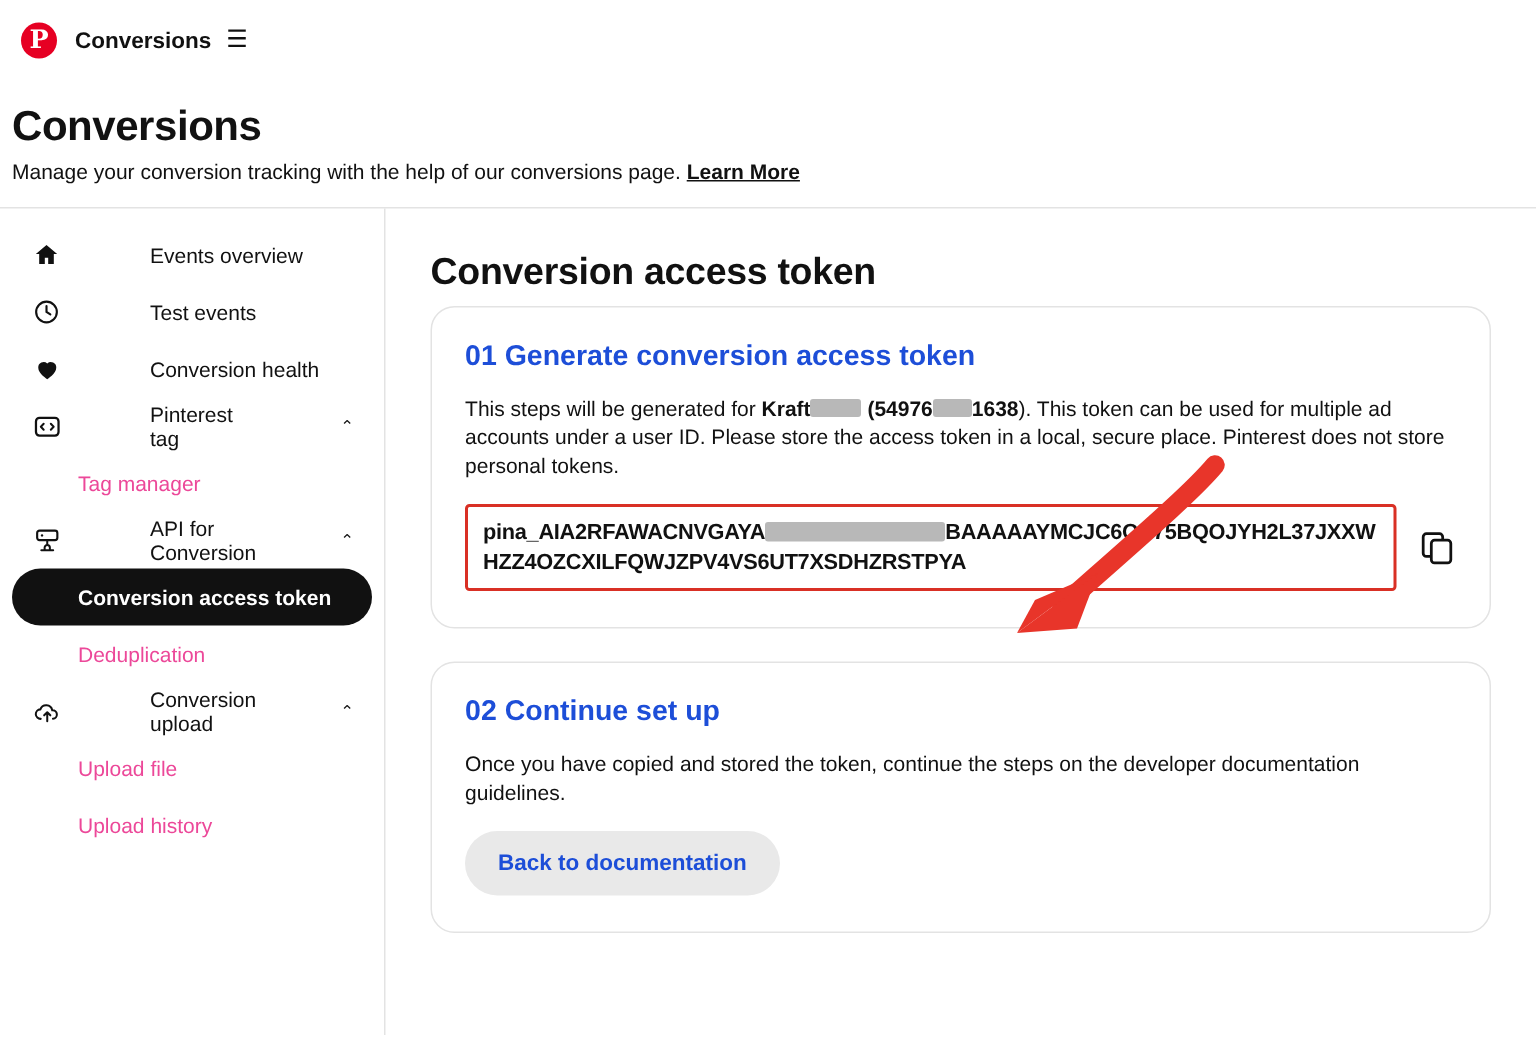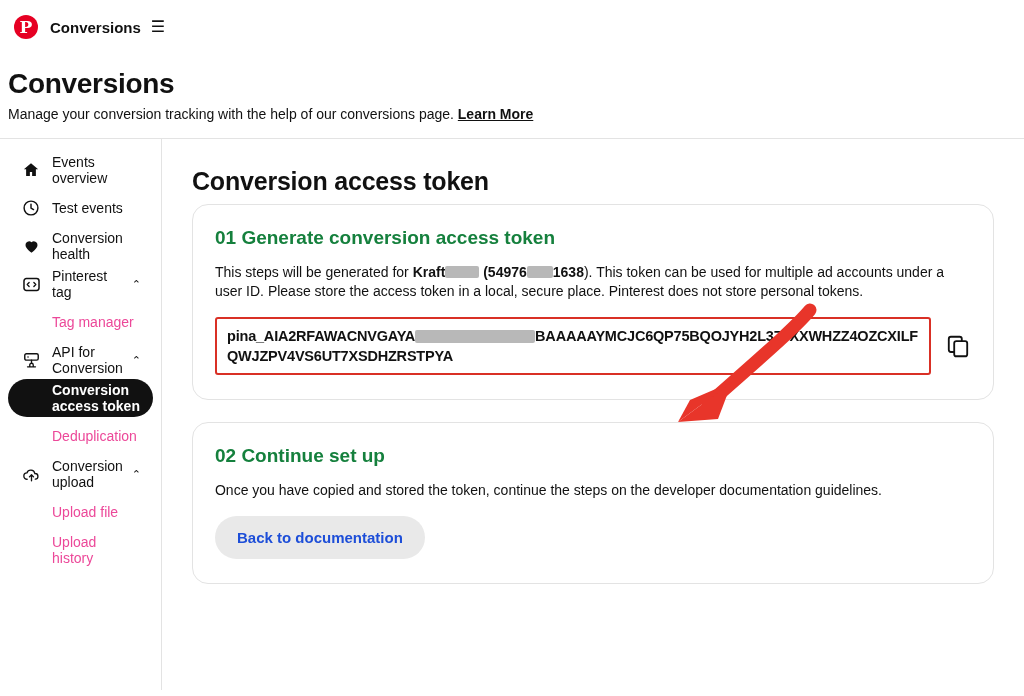--- a/index.html
+++ b/index.html
@@ -90,20 +90,21 @@
   .nav-item {
     display: flex;
     align-items: center;
     height: 38px;
     border-radius: 19px;
     padding: 0 12px;
     font-size: 14px;
     color: #111111;
     cursor: pointer;
     position: relative;
+    gap: 48px;
   }
   .nav-item .ico {
     width: 22px;
     height: 20px;
     margin-right: 10px;
     display: inline-flex;
     align-items: center;
     justify-content: center;
     flex: 0 0 22px;
   }
@@ -152,21 +153,21 @@
     border: 1px solid #e3e3e3;
     border-radius: 16px;
     padding: 22px 22px 24px 22px;
     margin-bottom: 22px;
     background: #ffffff;
   }
   .card h3 {
     font-size: 19px;
     font-weight: bold;
     margin: 0 0 14px 0;
-    color: #15803d;
+    color: #1d4ed8;
   }
   .card p {
     font-size: 14px;
     line-height: 19px;
     margin: 0 0 16px 0;
     color: #111111;
   }
   .card p b { font-weight: bold; }
   .redact {
     display: inline-block;

